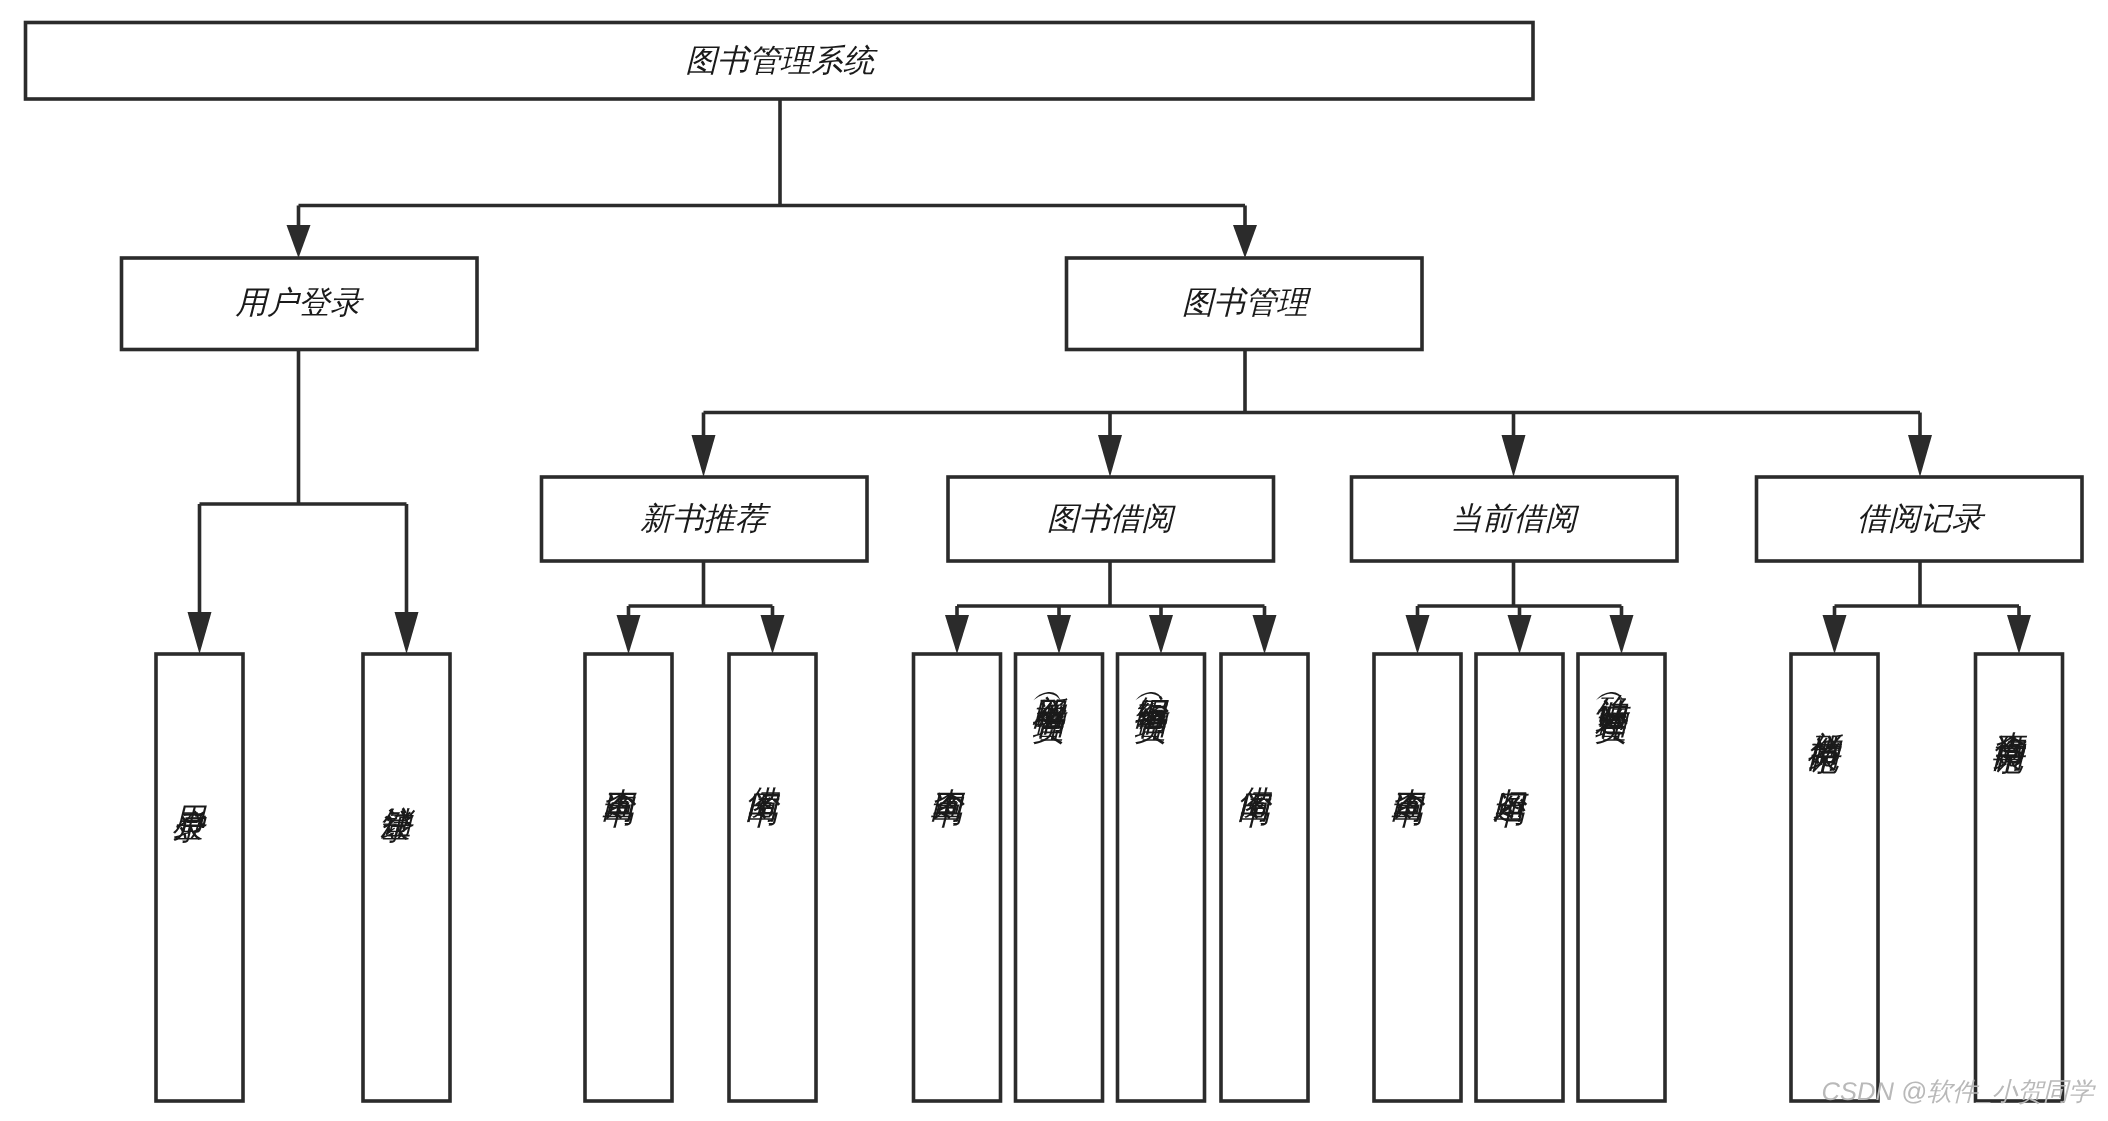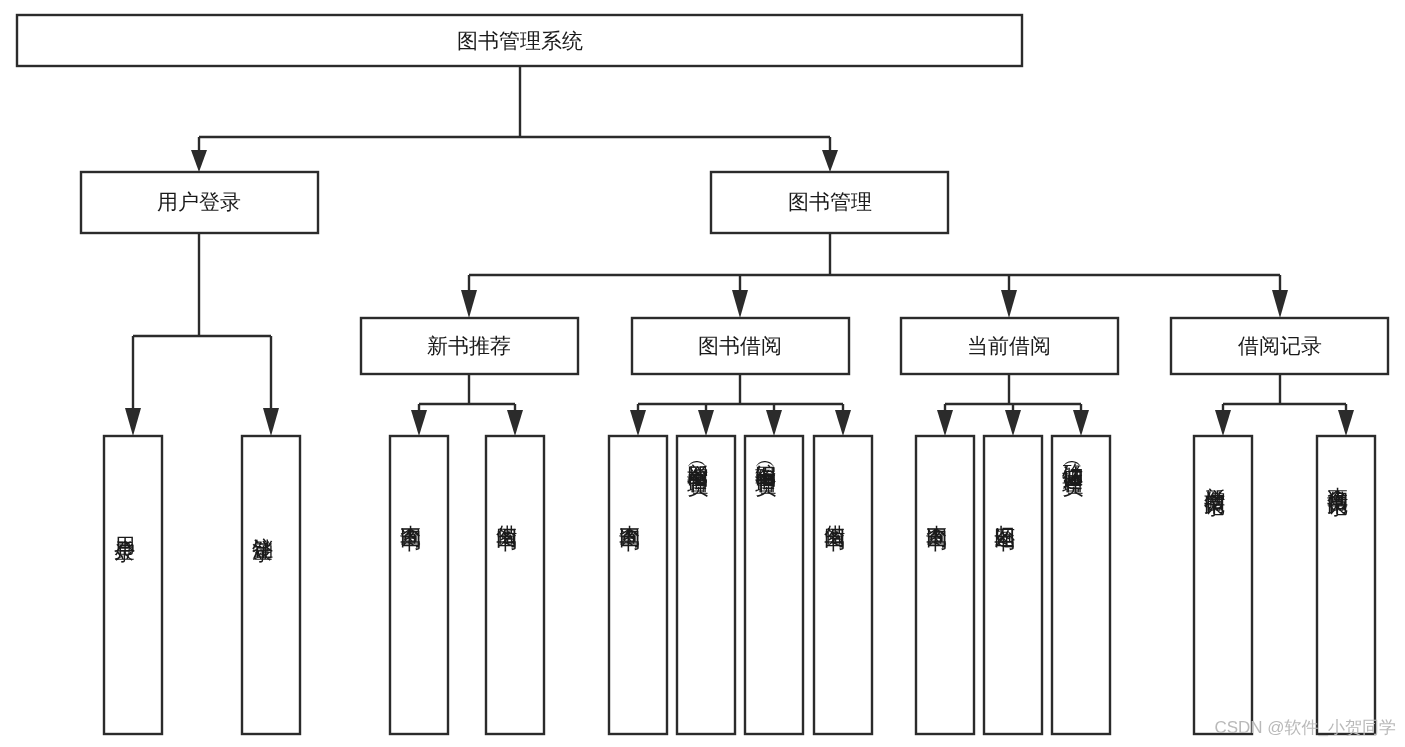--- a/index.html
+++ b/index.html
@@ -10,20 +10,21 @@
   body {
     width: 1405px;
     height: 747px;
     font-family: "Liberation Sans", "DejaVu Sans", sans-serif;
     overflow: hidden;
   }
   #diagram-root {
     position: relative;
     width: 1137px;
     height: 747px;
+    font-style: italic;
   }
   svg.flowchart {
     display: block;
     width: 1405px;
     height: 747px;
   }
   .box-rect {
     fill: #ffffff;
     stroke: #2b2b2b;
     stroke-width: 2.4;

